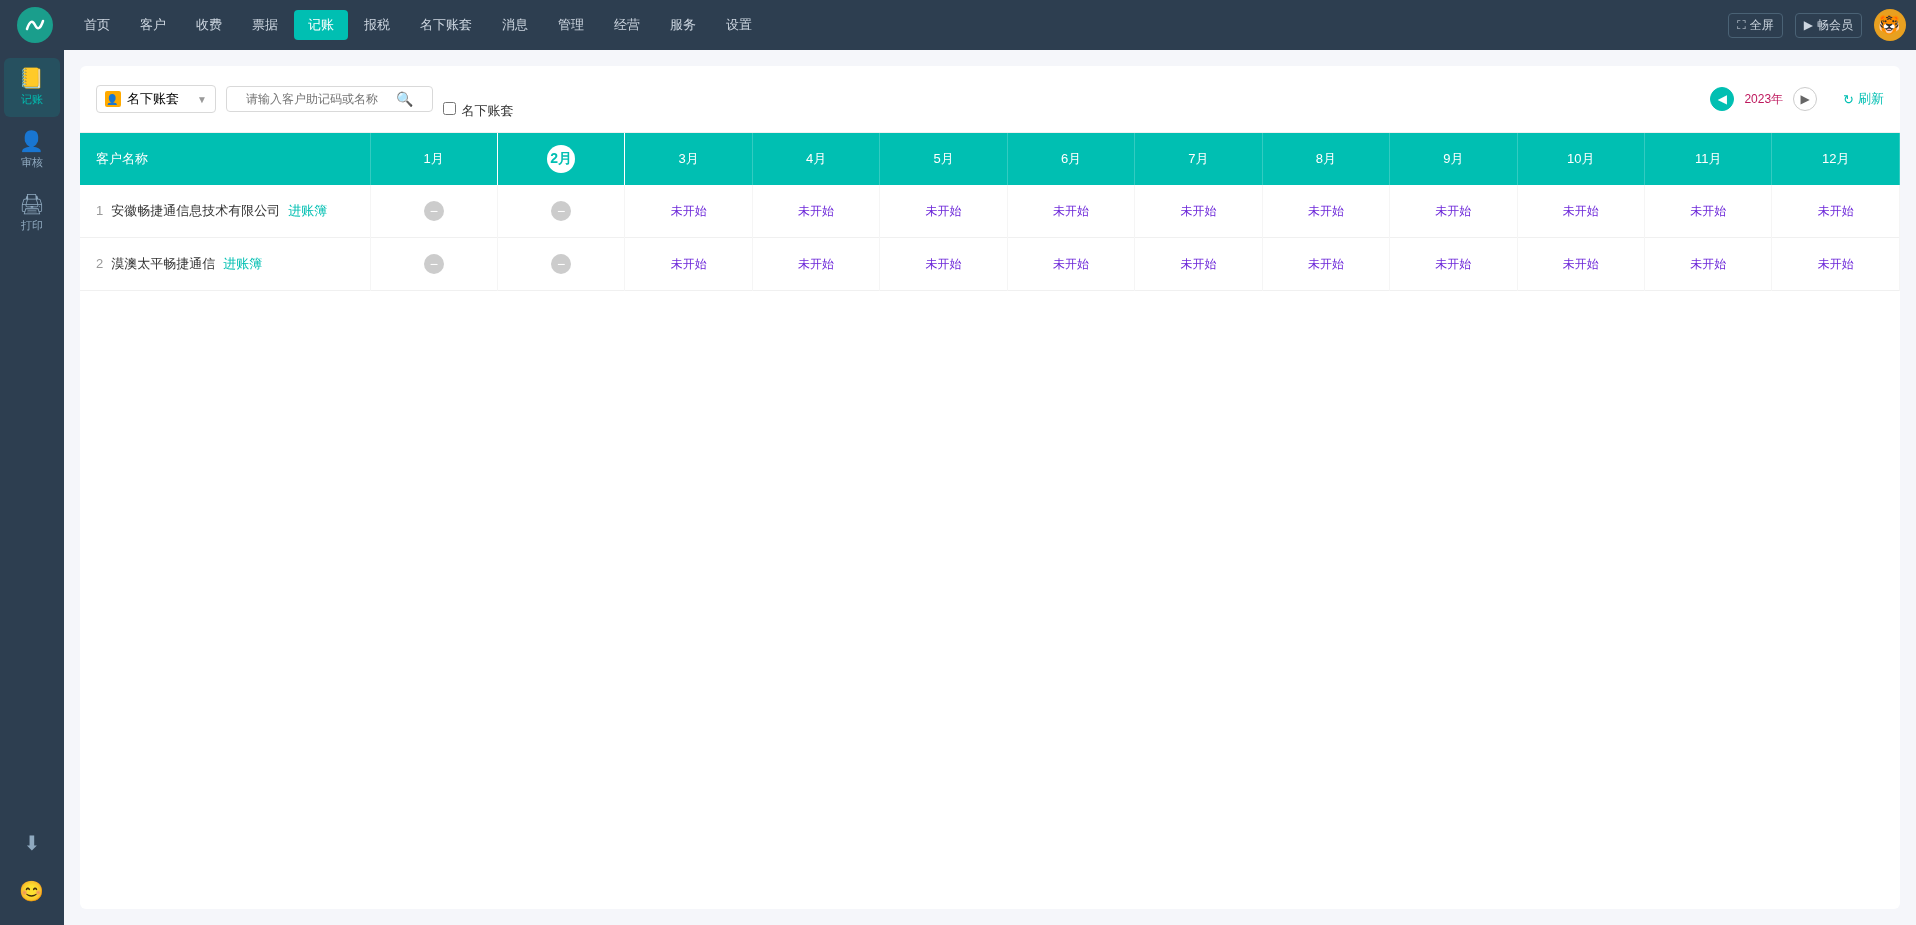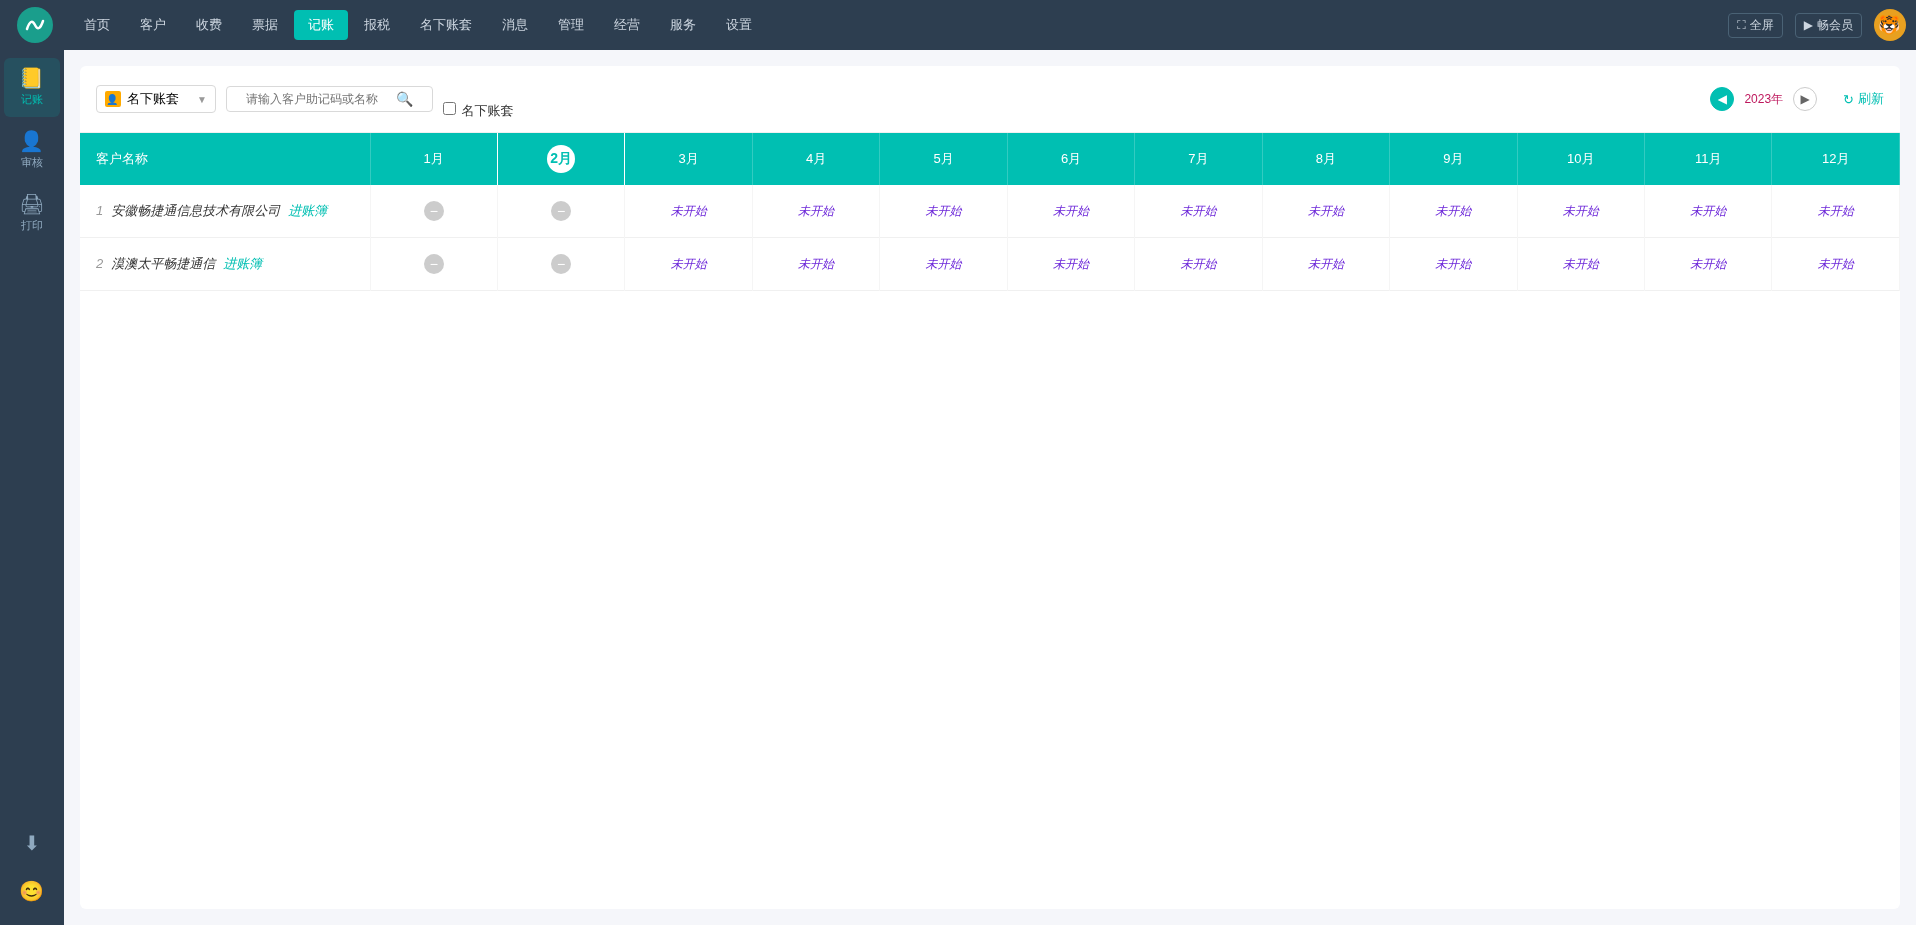--- a/index.html
+++ b/index.html
@@ -280,21 +280,20 @@
       background: #fff;
       color: #00bfb2;
       border-radius: 50%;
       align-items: center;
       justify-content: center;
       font-weight: bold;
       font-size: 14px;
     }
     tbody tr {
       border-bottom: 1px solid #f0f0f0;
-      font-style: italic;
     }
     tbody td {
       padding: 16px 8px;
       text-align: center;
       font-size: 13px;
       color: #999;
       border-right: 1px solid #f5f5f5;
     }
     tbody td:first-child {
       text-align: left;

